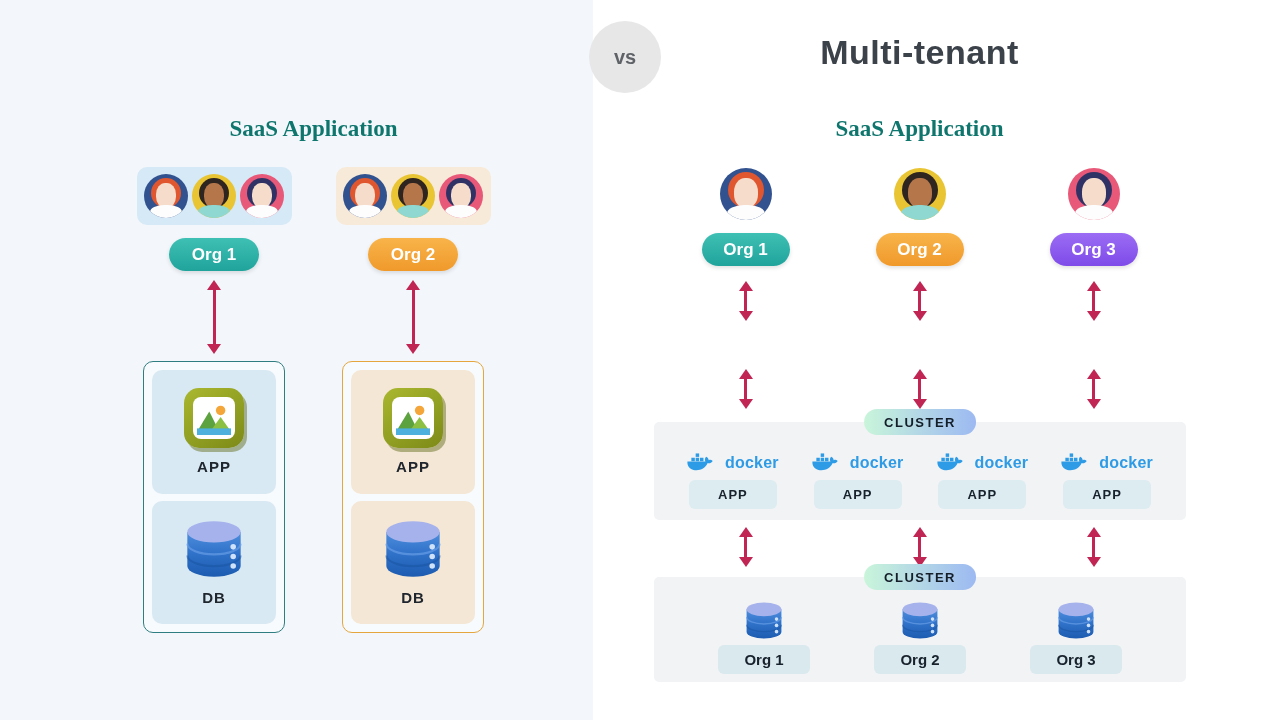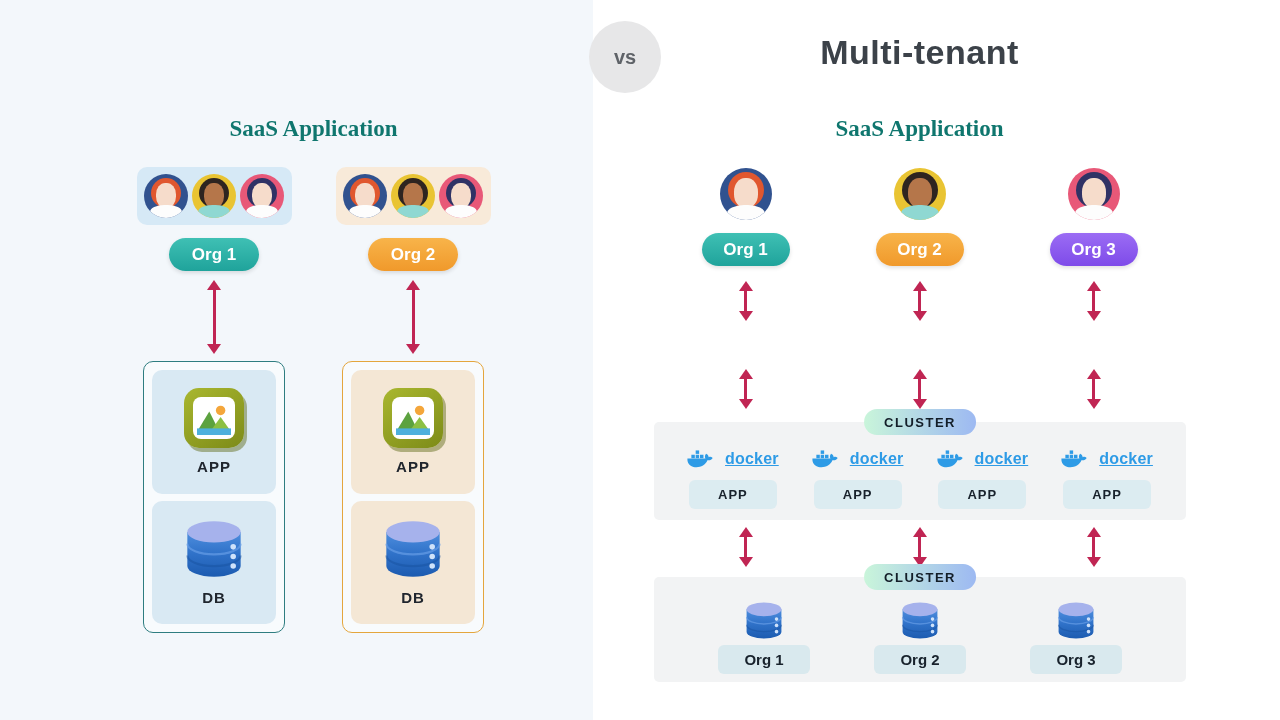--- a/index.html
+++ b/index.html
@@ -99,21 +99,21 @@
   .db-panel { top:577px; height:105px; }
   .tag-pill { position:absolute; top:-13px; left:50%; transform:translateX(-50%);
     height:26px; padding:0 20px; border-radius:13px;
     background:linear-gradient(90deg,#c9f5da,#9db9f2);
     display:flex; align-items:center; justify-content:center;
     font-size:13px; font-weight:700; color:#131e28; letter-spacing:1.5px; white-space:nowrap; }
 
   .panel-cols { position:absolute; left:0; top:0; width:100%; height:100%;
     display:flex; justify-content:space-evenly; }
   .cluster-col { display:flex; flex-direction:column; align-items:center; padding-top:28px; }
-  .docker-logo { display:flex; align-items:flex-start; gap:12px; color:#2e9be6; height:22px;text-decoration:underline; }
+  .docker-logo { display:flex; align-items:flex-end; gap:12px; color:#2e9be6; height:22px; }
   .docker-word { font-size:16px; font-weight:700; color:#2e9be6; letter-spacing:.2px; }
   .chip { border-radius:6px; background:#dcecf1; display:flex; align-items:center; justify-content:center;
     color:#18222c; }
   .app-chip { width:88px; height:29px; margin-top:8px; font-size:13px; font-weight:700; letter-spacing:1px; }
   .db-col { display:flex; flex-direction:column; align-items:center; padding-top:24px; }
   .org-chip { width:92px; height:29px; margin-top:5px; font-size:15px; font-weight:600; background:#d9e9ee; }
 </style>
 </head>
 <body>
 

